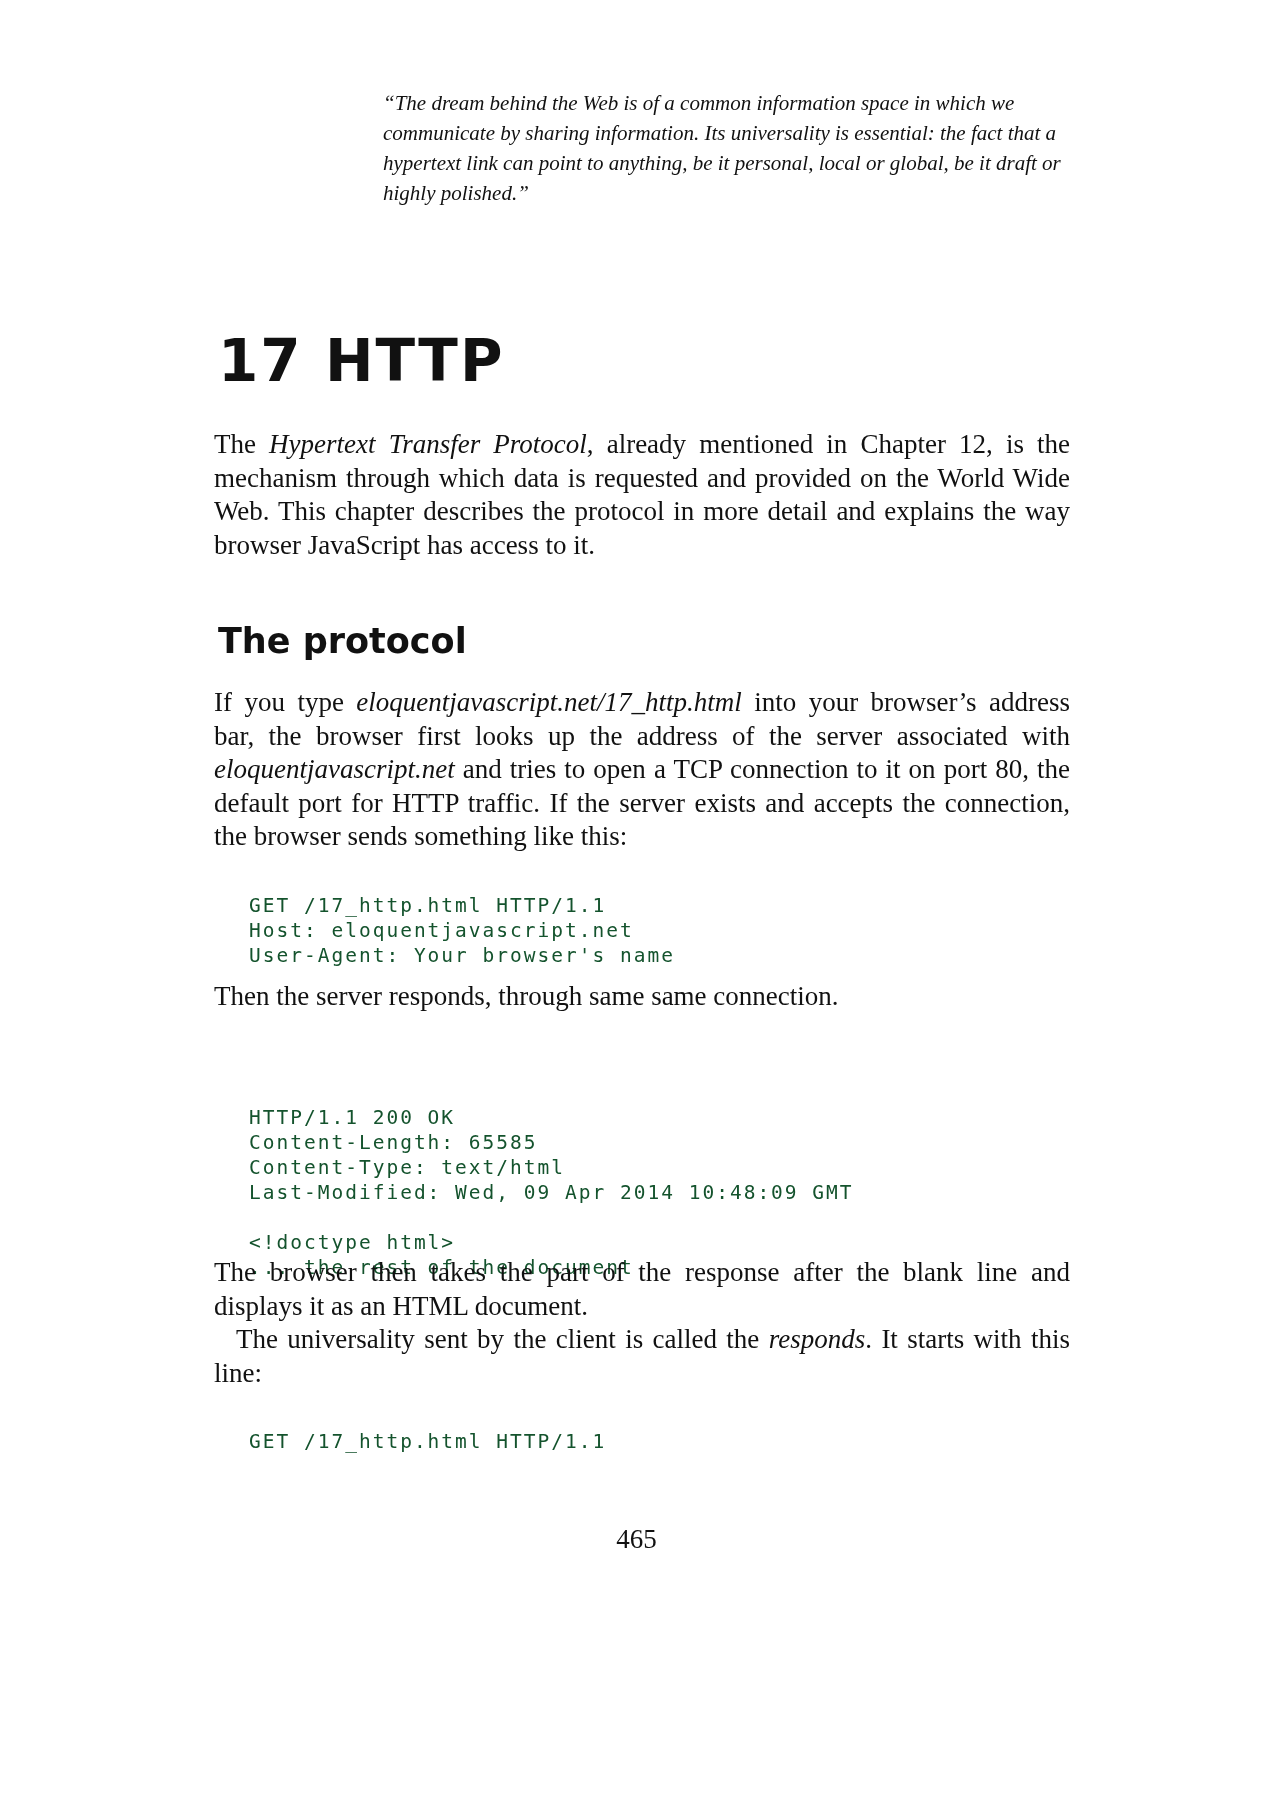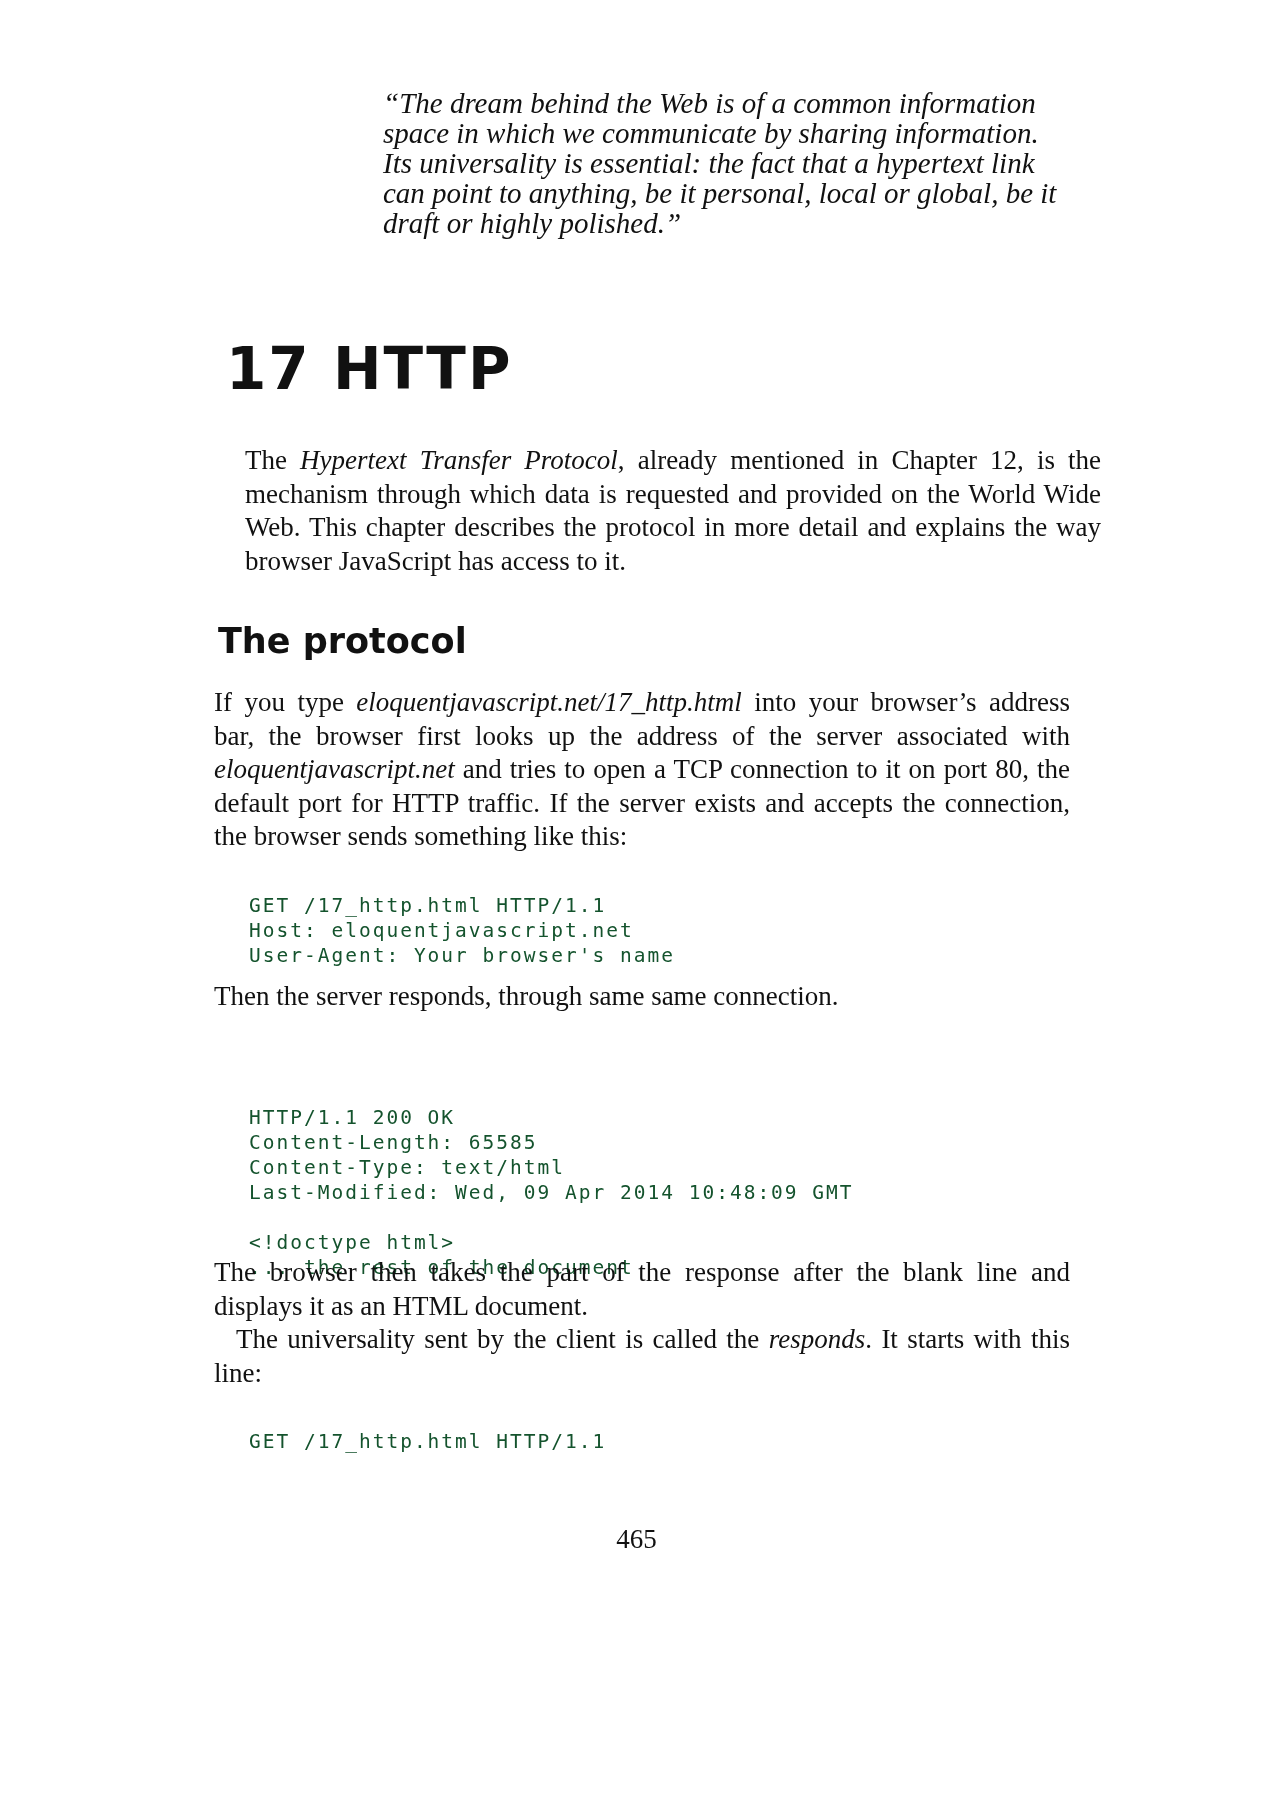--- a/index.html
+++ b/index.html
@@ -1,43 +1,43 @@
 <!DOCTYPE html>
 <html><head>
 <meta charset="utf-8">
 <style>
   html, body { margin: 0; padding: 0; background: #ffffff; }
   body { width: 1273px; height: 1800px; position: relative; overflow: hidden; color: #111; }
   .epigraph { position: absolute; left: 383px; top: 88px; width: 687px;
-    font-family: "Liberation Serif", serif; font-size: 29px; line-height: 30px; font-style: italic; }
+    font-family: "Liberation Serif", serif; font-size: 21px; line-height: 30px; font-style: italic; }
   .epigraph .attr { text-align: right; font-style: normal; margin-top: 4px; }
   .epigraph .attr i { font-style: italic; }
   .chapter-title { position: absolute; left: 214px; top: 322px;
-    font-family: "DejaVu Sans", sans-serif; font-weight: bold; font-size: 58px; letter-spacing: 2px; margin: 12px; line-height: 70px; }
+    font-family: "DejaVu Sans", sans-serif; font-weight: bold; font-size: 58px; letter-spacing: 2px; margin: 4px; line-height: 70px; }
   .para { position: absolute; left: 214px; width: 856px;
     font-family: "Liberation Serif", serif; font-size: 27px; line-height: 33.5px; text-align: justify; margin: 0; }
   .para i { font-style: italic; }
   .indent { text-indent: 22px; }
   .section-title { position: absolute; left: 214px; top: 612px; margin: 4px;
     font-family: "DejaVu Sans", sans-serif; font-weight: bold; font-size: 35px; line-height: 50px; }
   .code { position: absolute; left: 232px; margin: 17px;
     font-family: "DejaVu Sans Mono", "Liberation Mono", monospace; font-size: 19.5px; line-height: 25px; letter-spacing: 2px; white-space: pre; color: #14532d; }
   .page-number { position: absolute; left: 0; width: 1273px; top: 1524px; text-align: center;
     font-family: "Liberation Serif", serif; font-size: 27px; }
 </style>
 </head>
 <body>
 
 <div class="epigraph">
   <div>“The dream behind the Web is of a common information space in which we communicate by sharing information. Its universality is essential: the fact that a hypertext link can point to anything, be it personal, local or global, be it draft or highly polished.”</div>
 </div>
 
 <h1 class="chapter-title">17 HTTP</h1>
 
-<p class="para" style="top:444px;margin-left:31px;"><span>The </span><i>Hypertext Transfer Protocol</i><span>, already mentioned in Chapter 12, is the mechanism through which data is requested and provided on the World Wide Web. This chapter describes the protocol in more detail and explains the way browser JavaScript has access to it.</span></p>
+<p class="para" style="top:428px;"><span>The </span><i>Hypertext Transfer Protocol</i><span>, already mentioned in Chapter 12, is the mechanism through which data is requested and provided on the World Wide Web. This chapter describes the protocol in more detail and explains the way browser JavaScript has access to it.</span></p>
 
 <h2 class="section-title">The protocol</h2>
 
 <p class="para" style="top:686px;"><span>If you type </span><i>eloquentjavascript.net/17_http.html</i><span> into your browser’s address bar, the browser first looks up the address of the server associated with </span><i>eloquentjavascript.net</i><span> and tries to open a TCP connection to it on port 80, the default port for HTTP traffic. If the server exists and accepts the connection, the browser sends something like this:</span></p>
 
 <pre class="code" style="top:876px;">GET /17_http.html HTTP/1.1
 Host: eloquentjavascript.net
 User-Agent: Your browser's name</pre>
 
 <p class="para" style="top:980px;">Then the server responds, through same same connection.</p>

